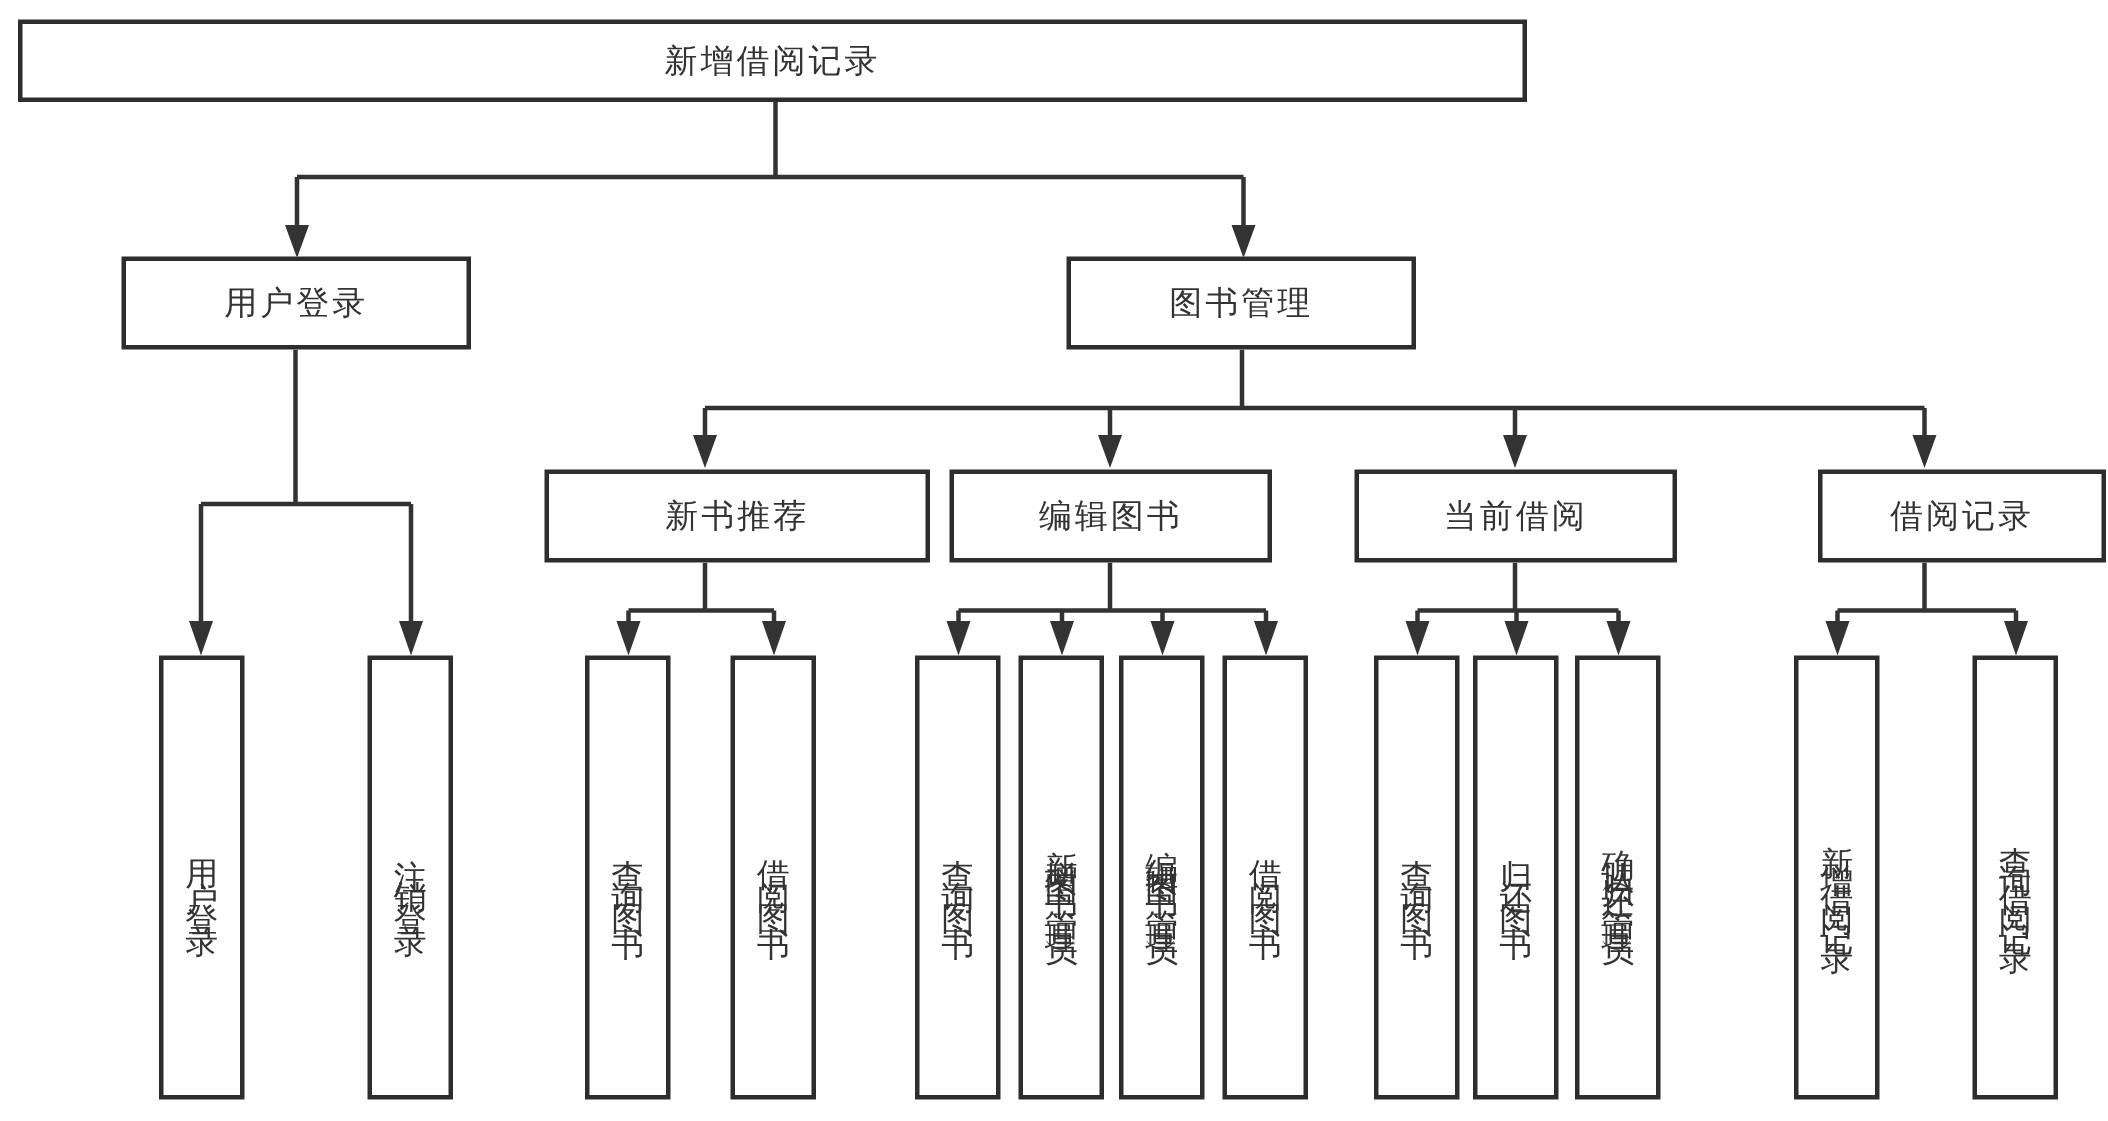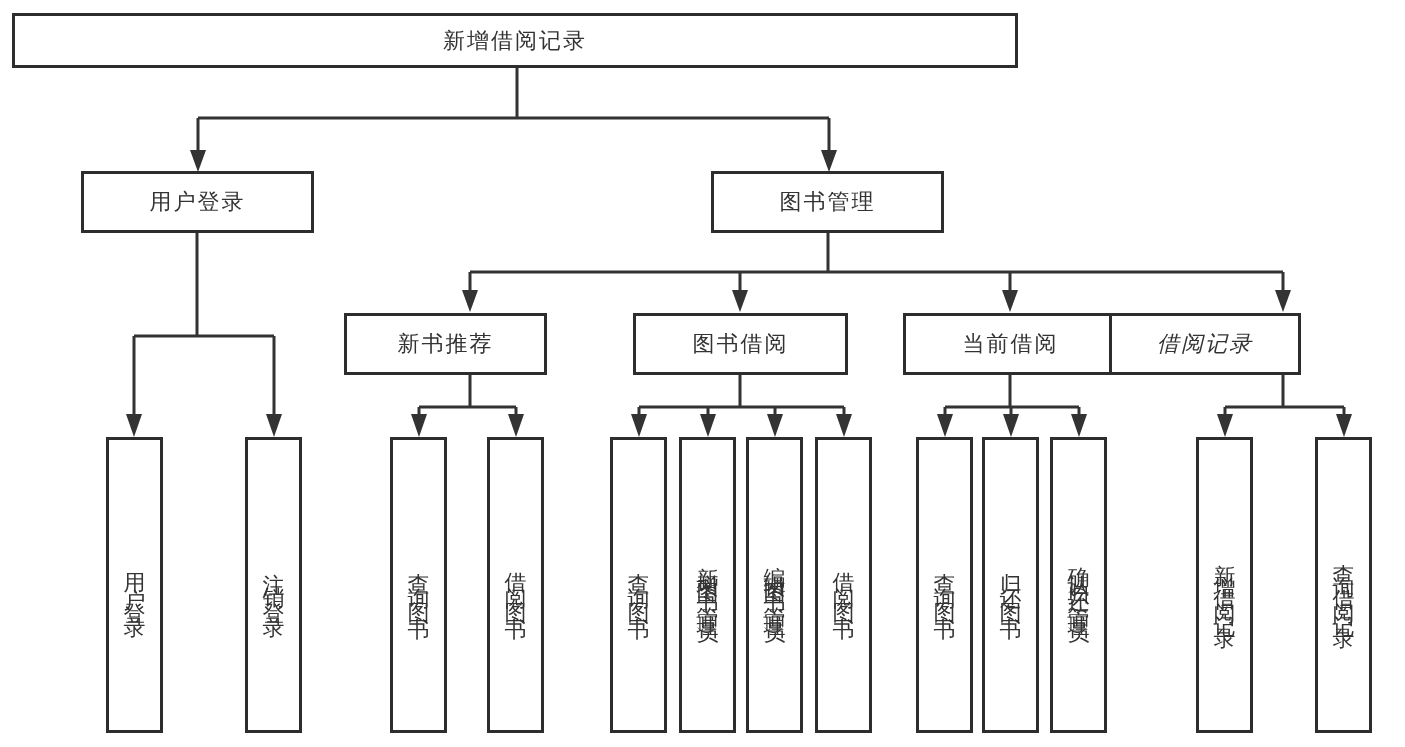--- a/index.html
+++ b/index.html
@@ -103,24 +103,24 @@
     <path d="M1283 375 V407 M1225 407 H1344 M1225 407 V418 M1344 407 V418"></path>
     <polygon points="1217,414 1233,414 1225,437"></polygon>
     <polygon points="1336,414 1352,414 1344,437"></polygon>
   </svg>
 
   <div class="node hnode" style="left:12px; top:13px; width:1006px; height:55px;">新增借阅记录</div>
 
   <div class="node hnode" style="left:81px; top:171px; width:233px; height:62px;">用户登录</div>
   <div class="node hnode" style="left:711px; top:171px; width:233px; height:62px;">图书管理</div>
 
-  <div class="node hnode" style="left:344px; top:313px; width:203px; height:62px;">新书推荐</div>
-  <div class="node hnode" style="left:633px; top:313px; width:215px; height:62px;">图书借阅</div>
+  <div class="node hnode" style="left:363px; top:313px; width:257px; height:62px;">新书推荐</div>
+  <div class="node hnode" style="left:633px; top:313px; width:215px; height:62px;">编辑图书</div>
   <div class="node hnode" style="left:903px; top:313px; width:215px; height:62px;text-align:right;">当前借阅</div>
-  <div class="node hnode" style="left:1109px; top:313px; width:192px; height:62px;font-style:italic;">借阅记录</div>
+  <div class="node hnode" style="left:1212px; top:313px; width:192px; height:62px;">借阅记录</div>
 
   <div class="node leaf" style="left:106px; top:437px; width:57px; height:296px;">
     <span class="vtext s4">用户登录</span>
   </div>
   <div class="node leaf" style="left:245px; top:437px; width:57px; height:296px;">
     <span class="vtext s4">注销登录</span>
   </div>
 
   <div class="node leaf" style="left:390px; top:437px; width:57px; height:296px;">
     <span class="vtext s4">查询图书</span>

